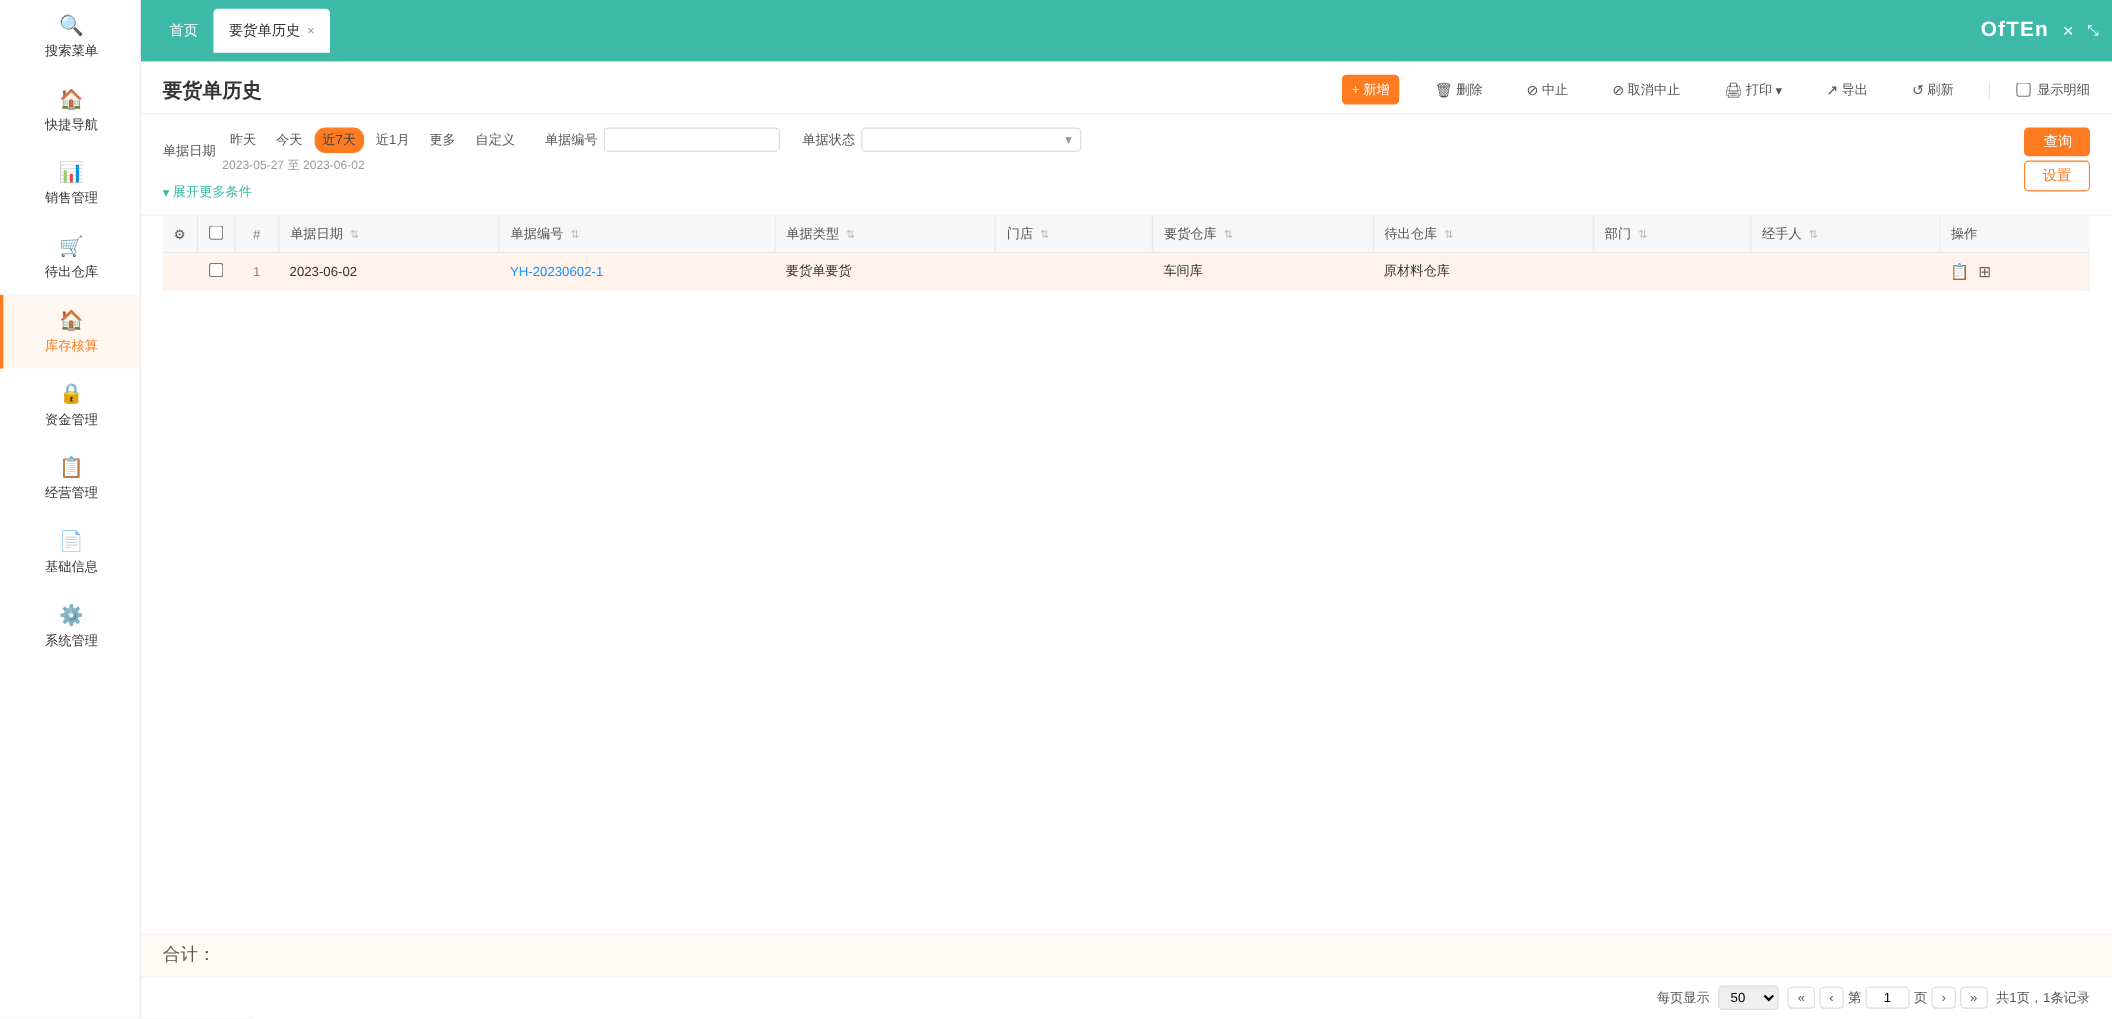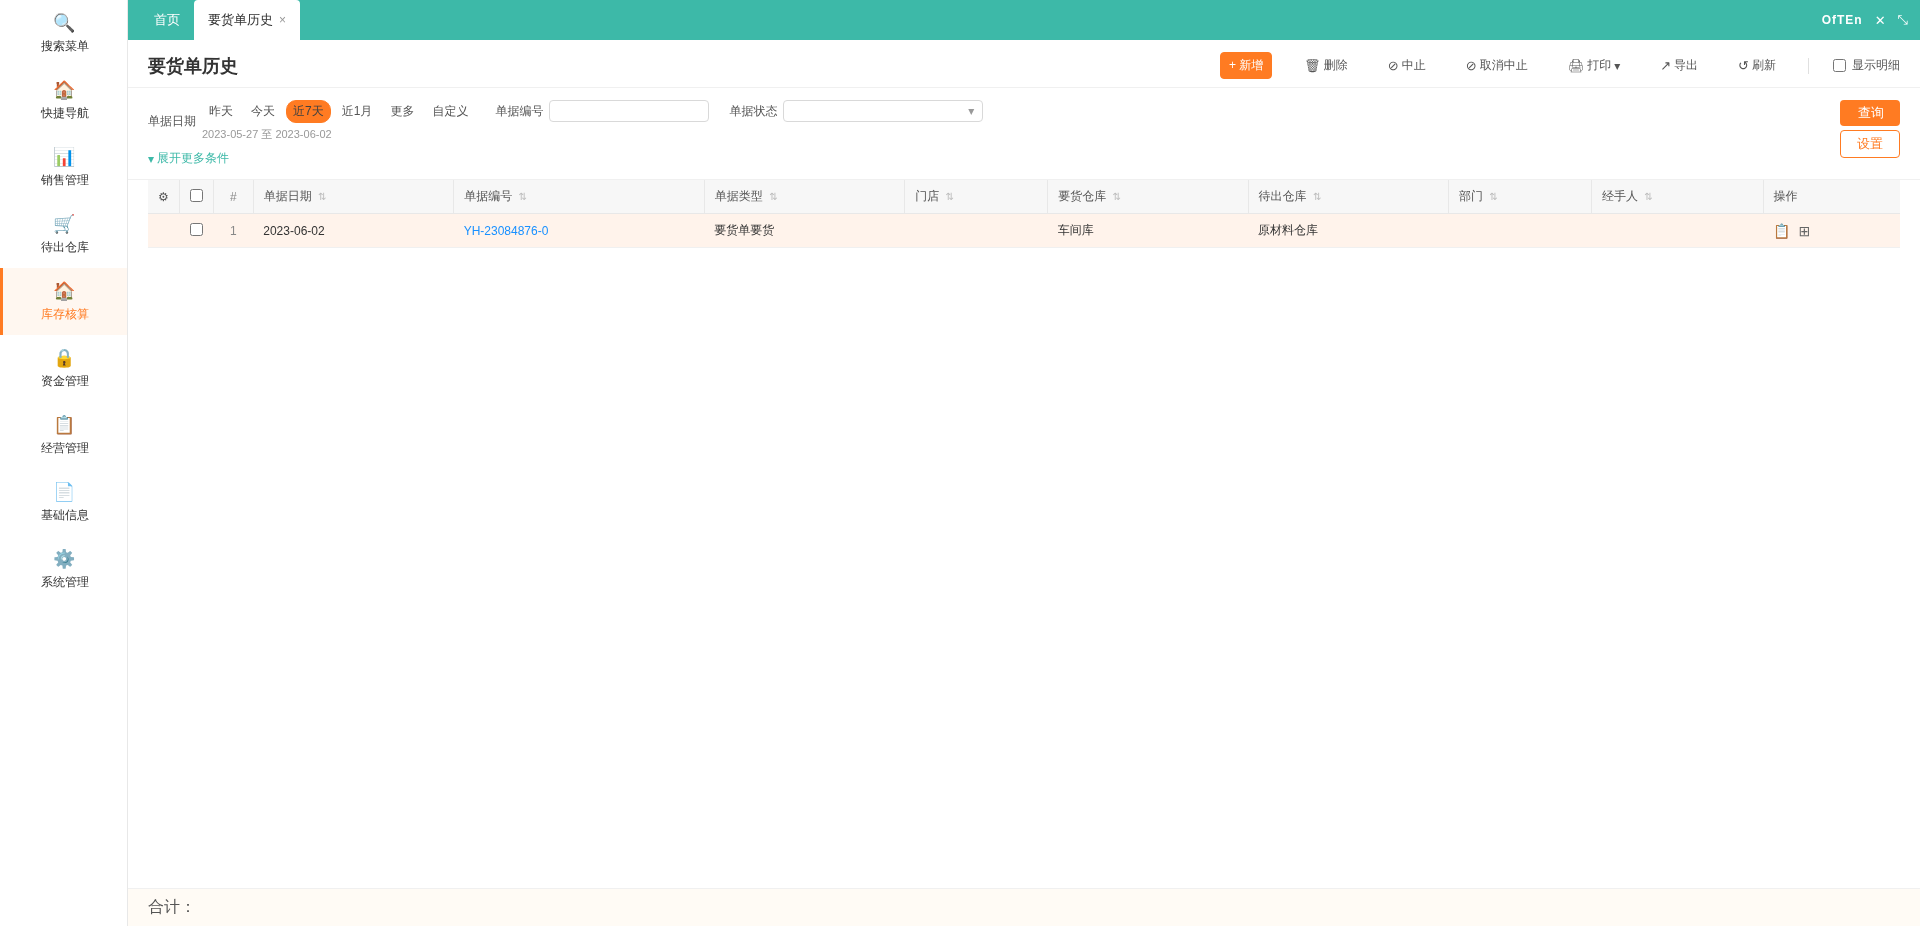--- a/index.html
+++ b/index.html
@@ -36,21 +36,21 @@
     
     .main-area {
       flex: 1;
       display: flex;
       flex-direction: column;
       overflow: hidden;
     }
 
     
     .topbar {
-      height: 40px;
+      height: 56px;
       background: #3db9a8;
       display: flex;
       align-items: center;
       padding: 0 12px;
       gap: 0;
       flex-shrink: 0;
     }
     .topbar-tab {
       padding: 0 14px;
       height: 40px;
@@ -72,21 +72,21 @@
     }
     .topbar-right {
       margin-left: auto;
       display: flex;
       align-items: center;
       gap: 12px;
       color: #fff;
       font-size: 13px;
     }
     .topbar-right-brand {
-      font-size: 12px;
+      font-size: 19px;
       font-weight: bold;
       letter-spacing: 1px;
     }
 
     
     .content {
       flex: 1;
       display: flex;
       flex-direction: column;
       background: #fff;
@@ -549,21 +549,21 @@
         </thead>
         <tbody>
           <tr class="selected">
             <td class="settings-col"></td>
             <td class="checkbox-col">
               <input type="checkbox" style="">
             </td>
             <td class="num-col">1</td>
             <td>2023-06-02</td>
             <td>
-              <a class="link-text">YH-23084876-0</a>
+              <a class="link-text">YH-20230602-1</a>
             </td>
             <td>要货单要货</td>
             <td></td>
             <td>车间库</td>
             <td>原材料仓库</td>
             <td></td>
             <td></td>
             <td>
               <div class="action-icons">
                 <span class="action-icon" title="编辑">📋</span>
@@ -572,15 +572,33 @@
             </td>
           </tr>
         </tbody>
       </table>
     </div>
 
     <div class="table-footer">
       <span>合计：</span>
     </div>
 
+    <div class="pagination-bar">
+      <span>每页显示</span>
+      <select class="page-size-select">
+        <option>50</option>
+        <option>100</option>
+        <option>200</option>
+      </select>
+      <div class="pagination-nav">
+        <button class="page-nav-btn">«</button>
+        <button class="page-nav-btn">‹</button>
+        <span>第</span>
+        <input type="text" class="page-input" value="1" style="">
+        <span>页</span>
+        <button class="page-nav-btn">›</button>
+        <button class="page-nav-btn">»</button>
+      </div>
+      <span>共1页，1条记录</span>
+    </div>
 
   </div>
 </div>
 
 </body></html>

